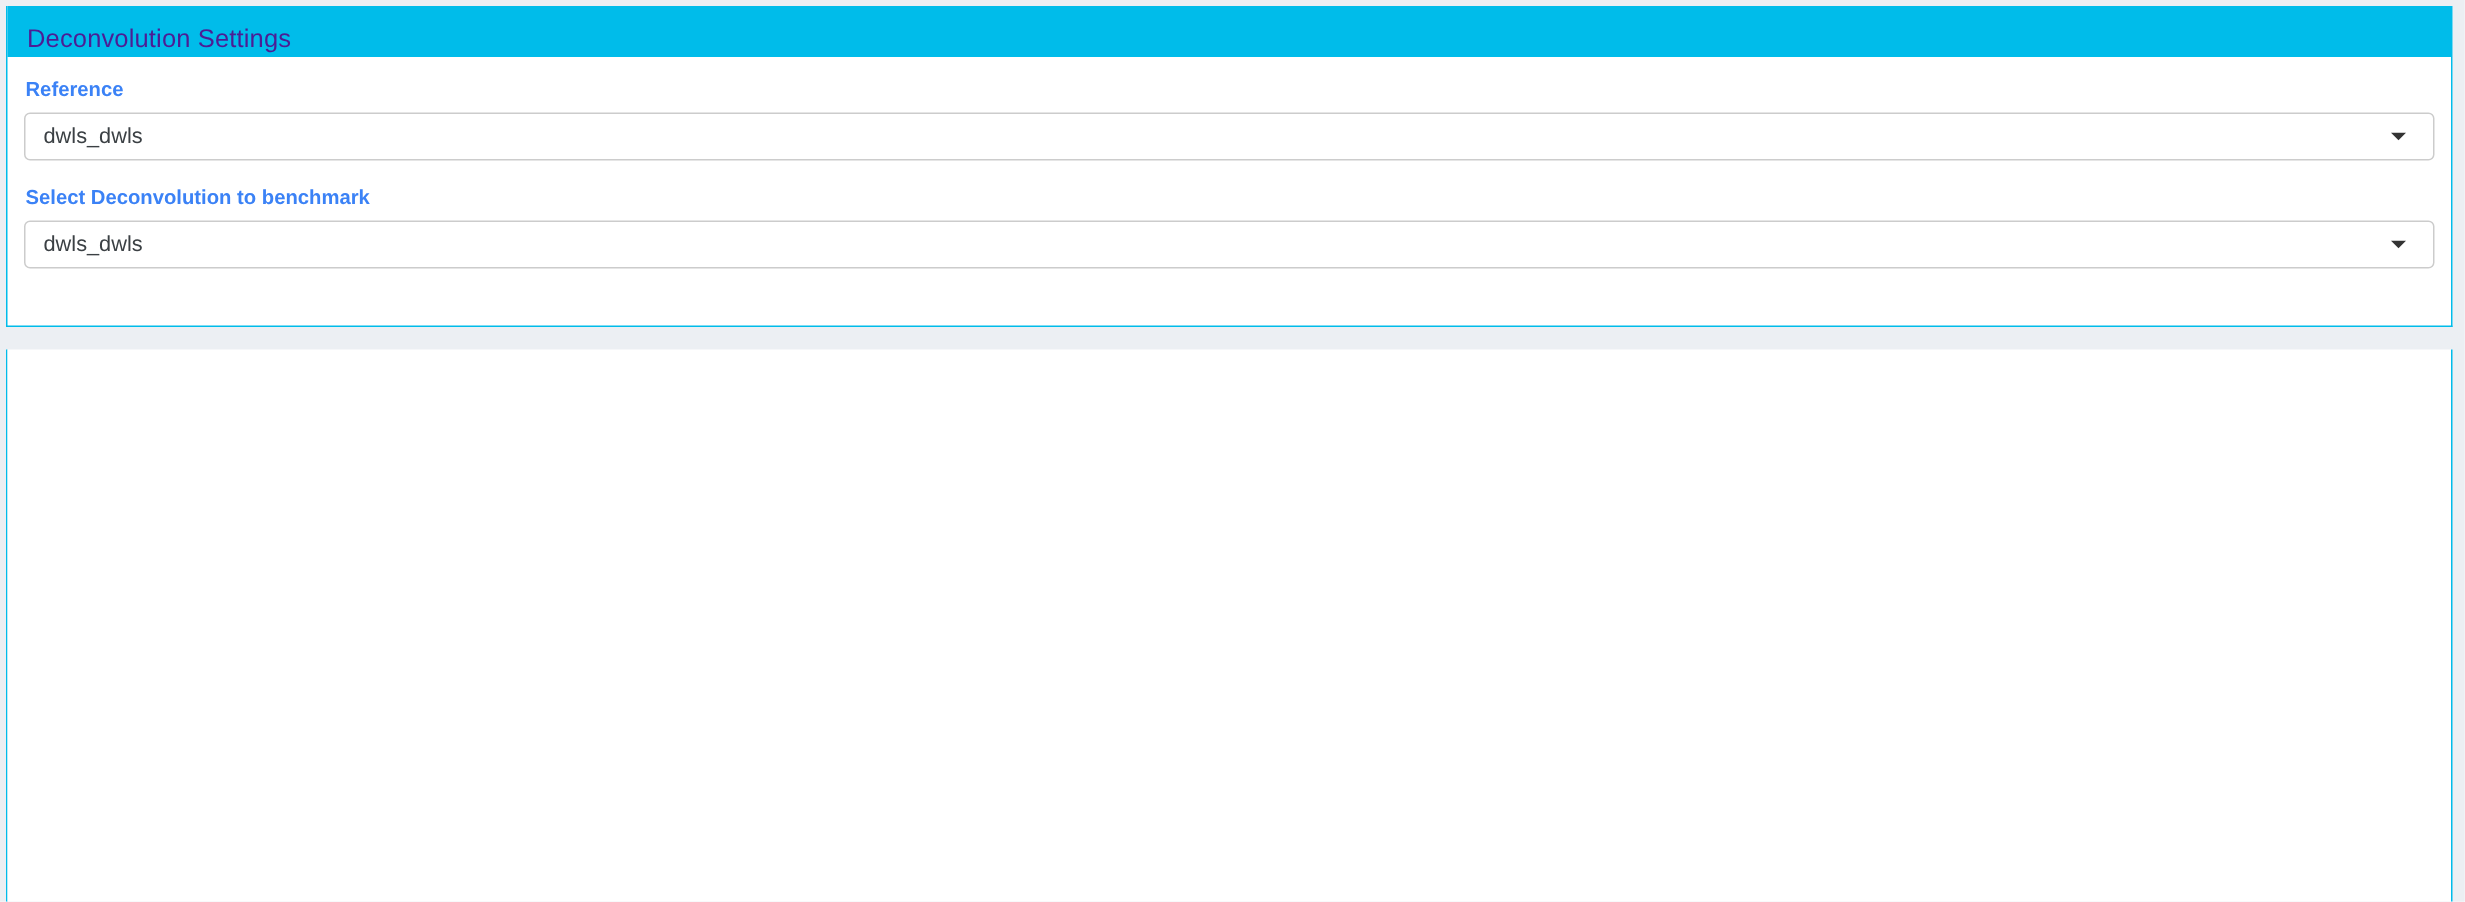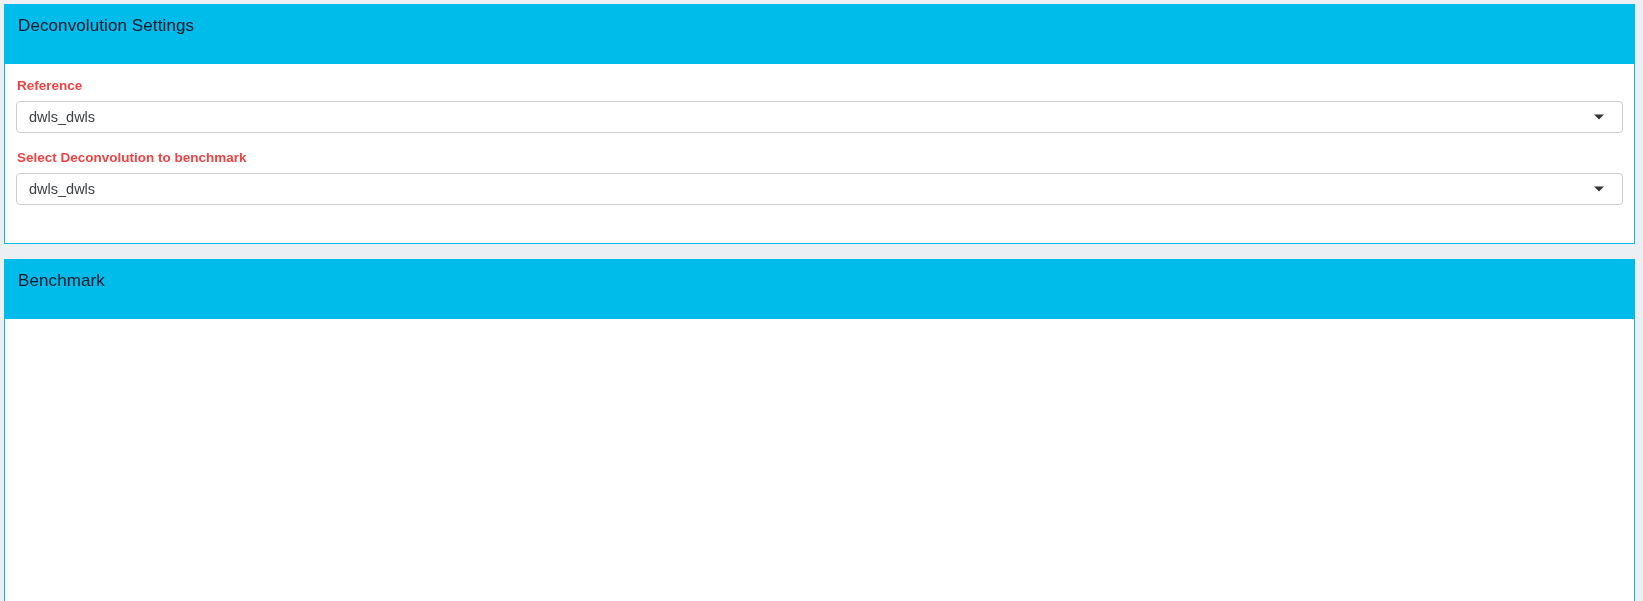--- a/index.html
+++ b/index.html
@@ -26,25 +26,25 @@
     background: #ffffff;
     border: 1px solid #00bcea;
     border-top: none;
     box-sizing: border-box;
     width: 1631px;
     margin: 0 0 15px 0;
   }
 
   .panel-header {
     background: #00bcea;
-    color: #0f172a;
+    color: #4c1d95;
     font-size: 17px;
     font-weight: 400;
     line-height: 1;
-    padding: 13px 0 30px 13px;
+    padding: 13px 0 4px 13px;
     letter-spacing: 0.1px;
     box-sizing: border-box;
   }
 
   .panel-body {
     padding: 14px 11px 22px 11px;
     box-sizing: border-box;
   }
 
   
@@ -52,21 +52,21 @@
     margin-bottom: 17px;
   }
   .field:last-child {
     margin-bottom: 16px;
   }
 
   .field-label {
     display: block;
     font-size: 13.5px;
     font-weight: bold;
-    color: #ef4444;
+    color: #3b82f6;
     margin: 0 0 7px 1px;
     line-height: 1.2;
   }
 
   .select-wrap {
     position: relative;
     width: 100%;
     height: 32px;
     box-sizing: border-box;
     border-radius: 14px;
@@ -148,20 +148,19 @@
             <span class="select-value" title="dwls_dwls">dwls_dwls</span>
           </div>
           <span class="select-arrow"></span>
         </div>
       </div>
 
     </div>
   </section>
 
   <section class="panel panel-benchmark">
-    <div class="panel-header">Benchmark</div>
 
     <div class="panel-body">
       <div class="benchmark-canvas"></div>
     </div>
   </section>
 
 </div>
 
 </body></html>

